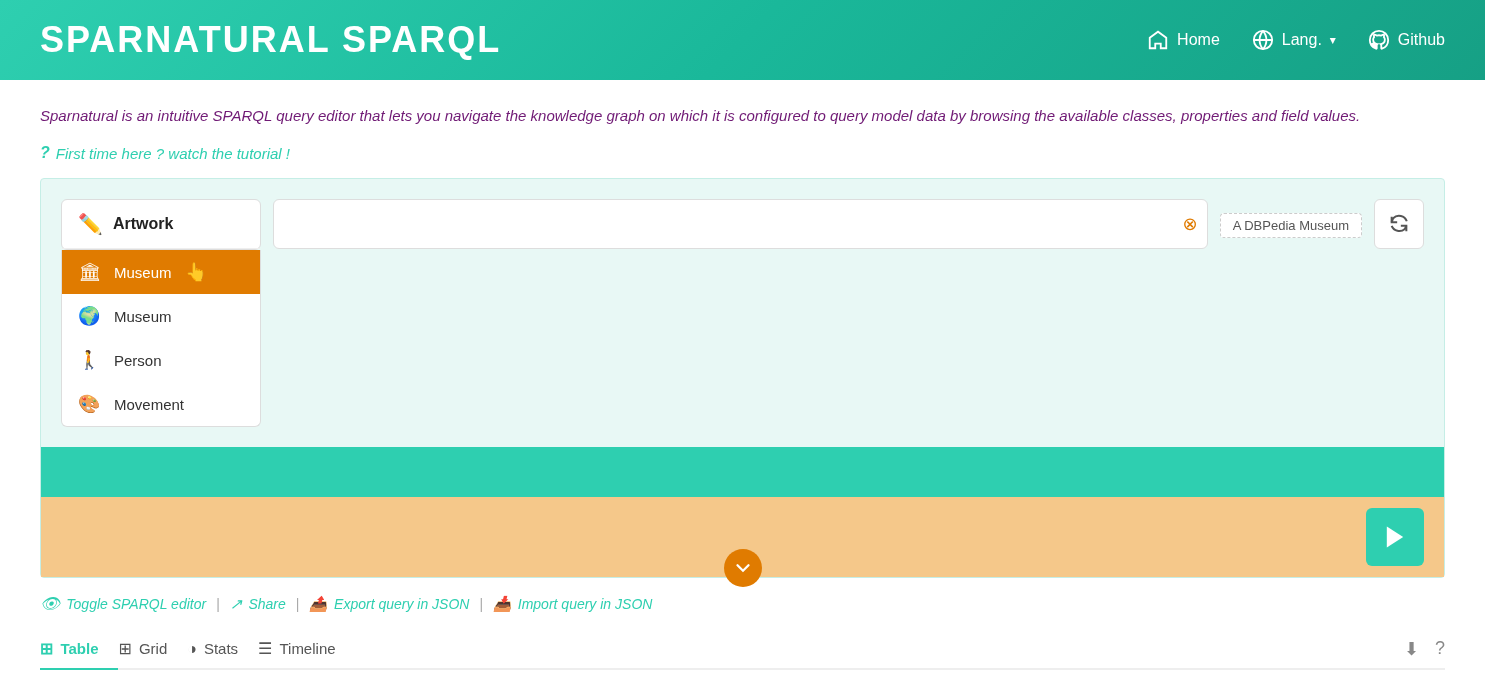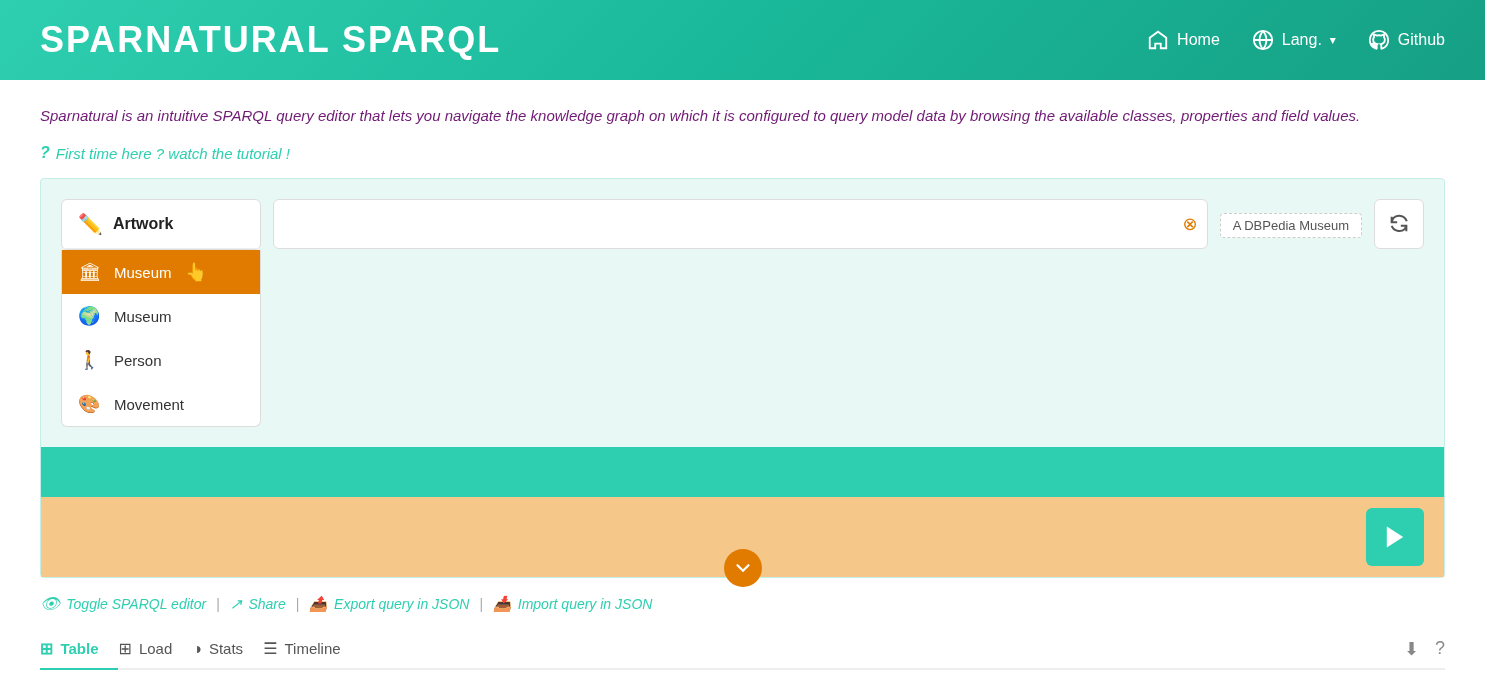--- a/index.html
+++ b/index.html
@@ -458,21 +458,21 @@
   </div>
 
   <div class="result-tabs">
     <div class="result-tabs-left">
       <div class="tab-item active">
         <span class="tab-icon">⊞</span>
         <span>Table</span>
       </div>
       <div class="tab-item">
         <span class="tab-icon">⊞</span>
-        <span>Load</span>
+        <span>Grid</span>
       </div>
       <div class="tab-item">
         <span class="tab-icon">◑</span>
         <span>Stats</span>
       </div>
       <div class="tab-item">
         <span class="tab-icon">☰</span>
         <span>Timeline</span>
       </div>
     </div>

